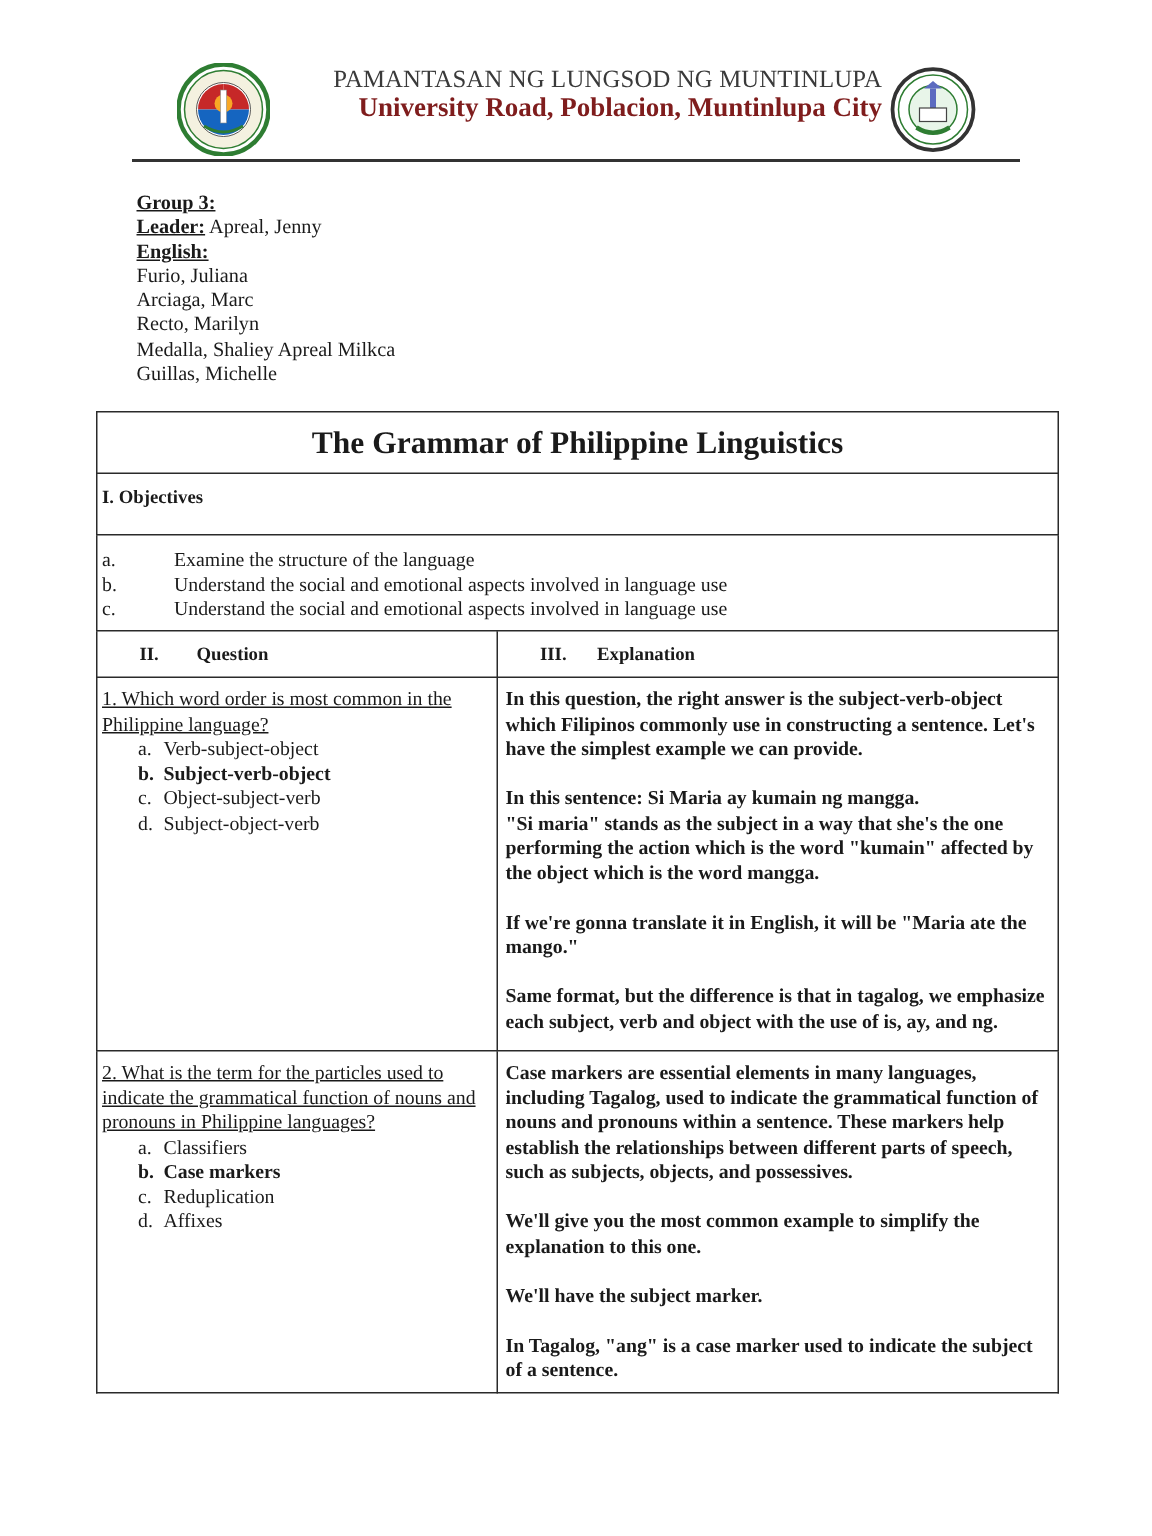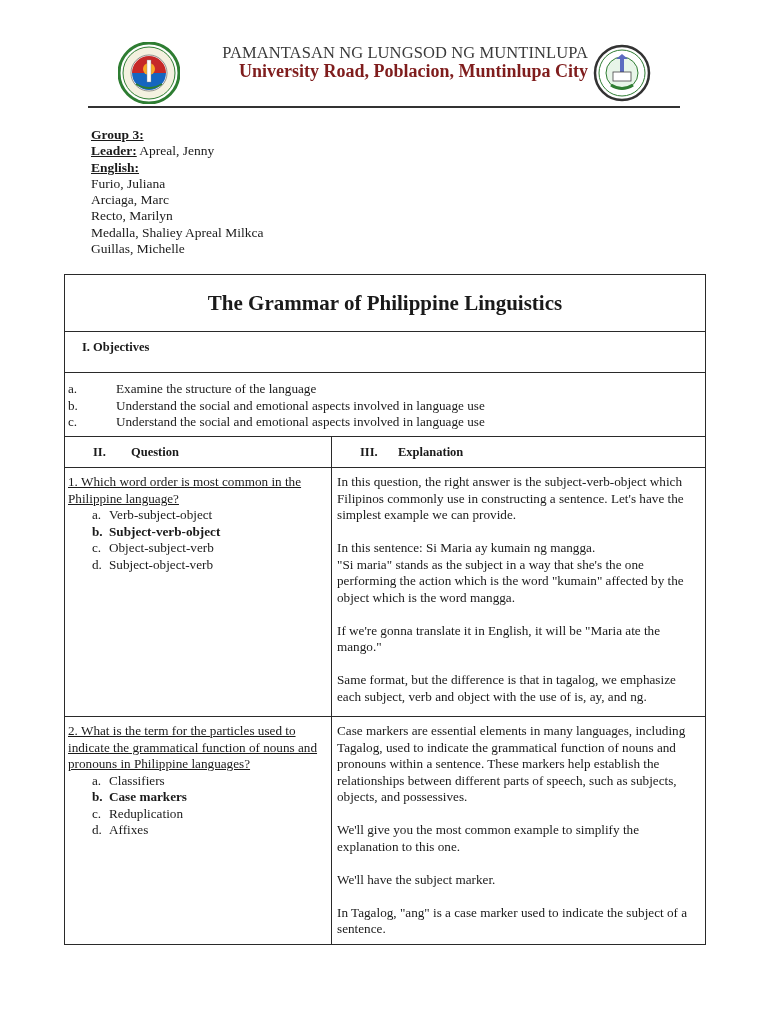--- a/index.html
+++ b/index.html
@@ -26,35 +26,35 @@
     
     .group { position: absolute; left: 91px; top: 127px; font-size: 13.5px; line-height: 16.3px; color: #1a1a1a; }
     .group b { font-weight: bold; text-decoration: underline; }
 
     
     .doc-table {
       position: absolute; left: 64px; top: 274px; width: 641px;
       border-collapse: collapse; table-layout: fixed;
     }
     .doc-table td { border: 1.3px solid #2a2a2a; vertical-align: top; font-size: 13.2px; line-height: 16.5px; }
-    .title-cell { height: 57px; text-align: center; vertical-align: middle !important; font-size: 21px !important; font-weight: bold; }
-    .obj-head { height: 41px; padding: 7px 17px; font-weight: bold; font-size: 12.5px !important; }
+    .title-cell { height: 41px; text-align: center; vertical-align: middle !important; font-size: 21px !important; font-weight: bold; }
+    .obj-head { height: 41px; padding: 7px 3px; font-weight: bold; font-size: 12.5px !important; }
     .obj-list { height: 64px; padding: 8px 3px 4px 3px; }
     .obj-item { display: flex; }
     .obj-letter { width: 48px; }
     .col-head { height: 31px; padding: 6px 28px; font-weight: bold; font-size: 12.5px !important; vertical-align: middle !important; }
     .col-head .num { display: inline-block; width: 38px; }
     .q-cell { padding: 6px 3px; }
     .e-cell { padding: 6px 5px; }
     .q-text { margin-bottom: 0; text-decoration: underline; }
     .choices { padding-left: 24px; }
     .choice { display: flex; }
     .choice .ltr { width: 17px; }
     .choice.correct { font-weight: bold; }
-    .e-para { margin-bottom: 16.5px; }
+    .e-para { margin-bottom: 16.5px; font-weight: bold; }
     .e-para:last-child { margin-bottom: 0; }
   </style>
 </head>
 <body>
 
 <div class="page">
 
   <div class="header">
     <div class="logo logo-left">
       <svg width="62" height="62" viewBox="0 0 62 62">

